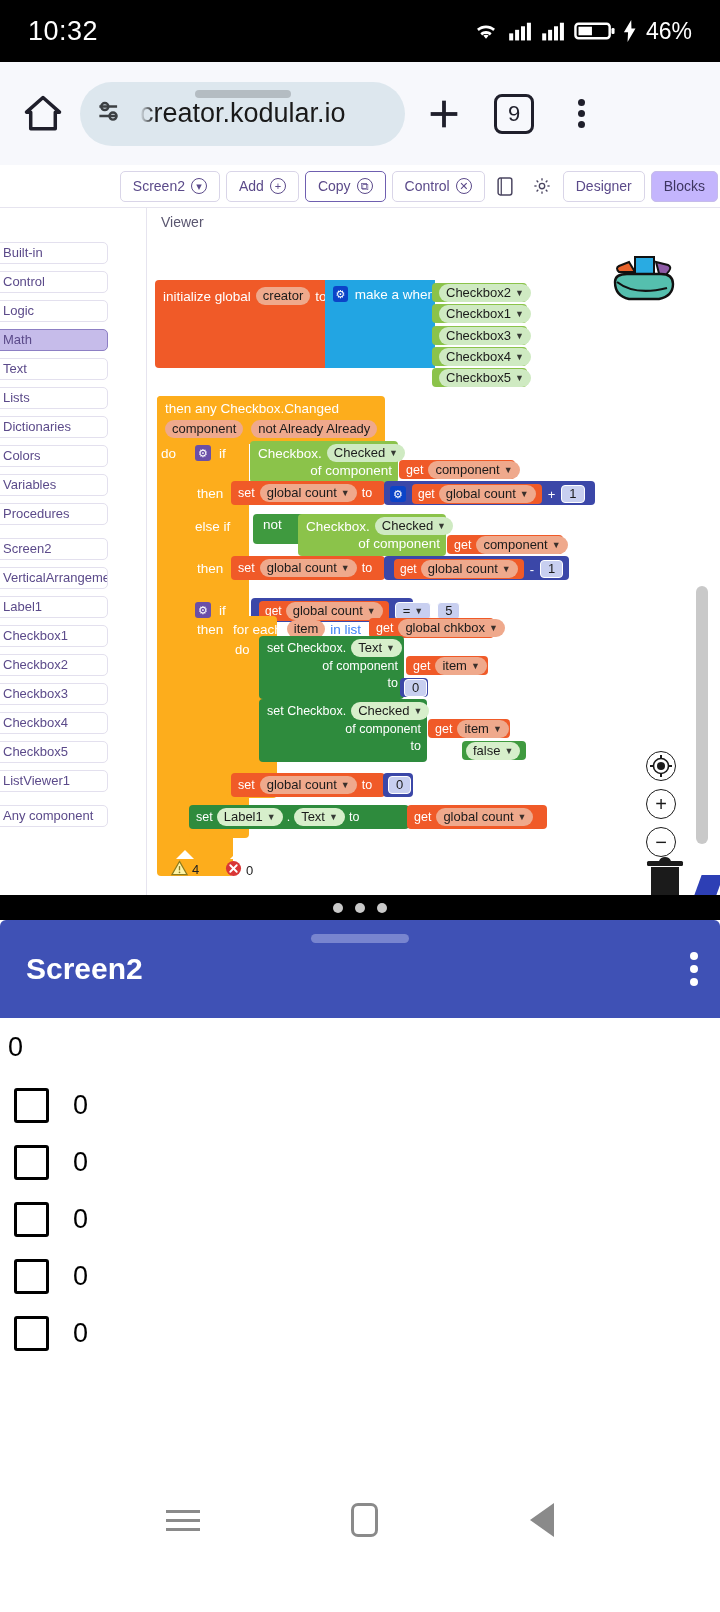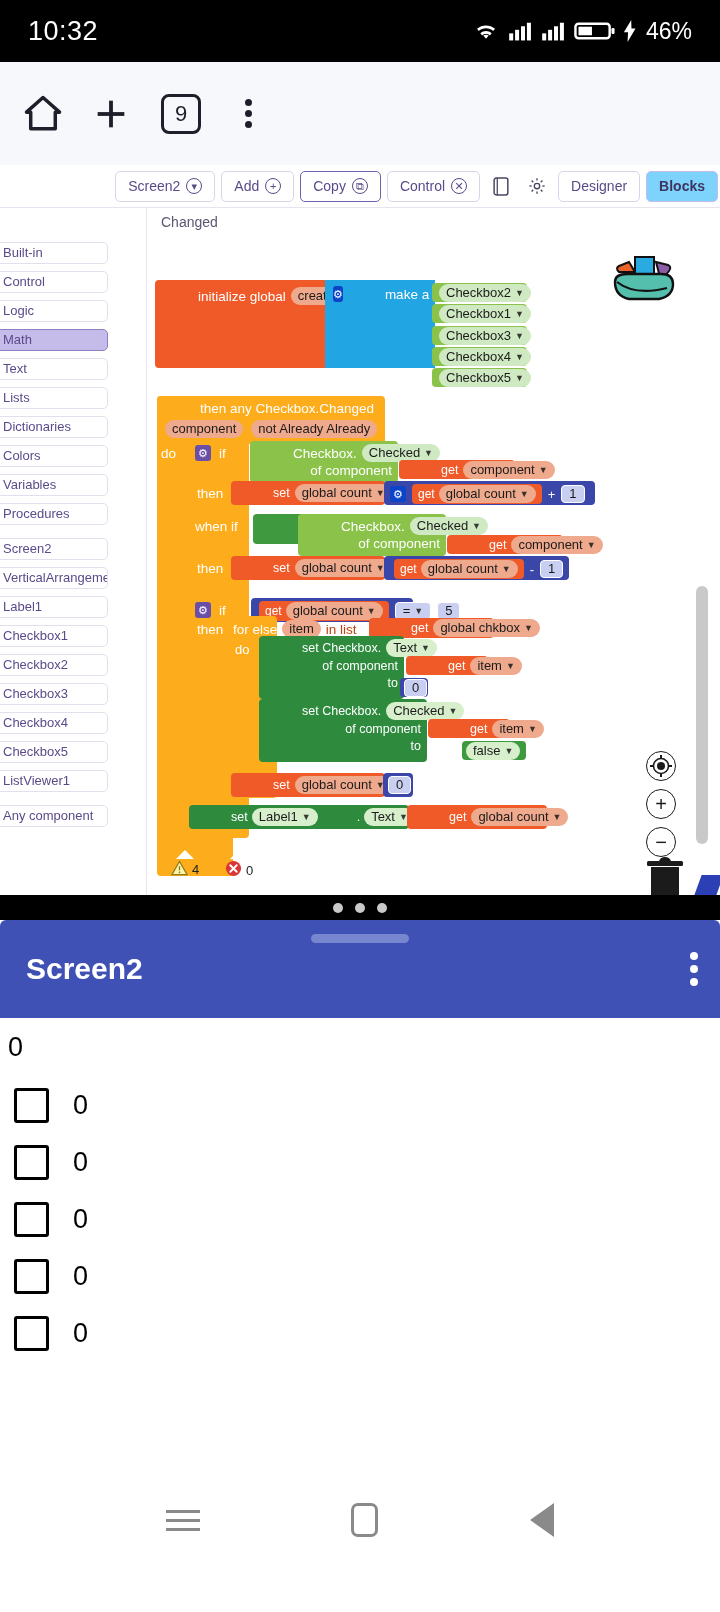--- a/index.html
+++ b/index.html
@@ -58,21 +58,21 @@
     height: 43px; background: #fff; border-bottom: 1px solid #e6e4ef;
     display: flex; align-items: center; justify-content: flex-end;
     padding-right: 2px; gap: 6px;
   }
   .kod-btn {
     height: 31px; border: 1px solid #d9d5e8; border-radius: 5px; background:#fff;
     color:#5b4a8a; font-size: 14px; display:flex; align-items:center; gap:6px;
     padding: 0 12px; white-space: nowrap;
   }
   .kod-btn.copy { border-color:#6f5fb0; }
-  .kod-btn.blocks { background:#7dd3fc; border-color:#c6bcea; color:#3d3560;font-weight:bold; }
+  .kod-btn.blocks { background:#c4b5fd; border-color:#c6bcea; color:#3d3560; }
   .kod-icon-btn { width: 30px; height:31px; display:flex; align-items:center; justify-content:center; color:#4a4560; }
   .circ-ico { display:inline-flex; align-items:center; justify-content:center;
               width:16px; height:16px; border:1.4px solid #5b4a8a; border-radius:50%;
               font-size:11px; line-height:1; }
 
   
   .viewer-row { height: 30px; background:#fff; display:flex; }
   .viewer-left { width: 147px; border-right: 1px solid #e6e4ef; }
   .viewer-label { padding: 6px 0 0 14px; font-size: 14px; color:#5a5670; }
 
@@ -91,21 +91,21 @@
     color: #5b4a8a; font-size: 13px; line-height: 20px; padding-left: 46px;
     white-space: nowrap; overflow: hidden;
   }
   .pal-item.sel { background:#c6bcea; border-color:#8d7fc4; }
   .pal-gap { height: 6px; }
 
   .canvas { flex: 1; position: relative; background: #fff; overflow: hidden; }
 
   
   .blk { position: absolute; font-size: 13.5px; color: #fff; }
-  .lbl { white-space: nowrap; margin-left: 35px; }
+  .lbl { white-space: nowrap; }
 
   .field {
     display: inline-flex; align-items: center; gap: 4px;
     border-radius: 9px; padding: 1px 7px; font-size: 13px;
     color: #1b1b1b; line-height: 16px; white-space: nowrap;
   }
   .f-green  { background: #cfeac2; color:#1b1b1b; }
   .f-greenL { background: #d7efcb; color:#1b1b1b; }
   .f-blue   { background: #c8cff0; color:#1b1b1b; border:1px solid #ffffff; border-radius:4px; padding:0px 7px;}
   .f-varmut { background: #efa98c; }
@@ -213,20 +213,32 @@
     <span class="batt-pct">46%</span>
   </div>
 </div>
 
 <div class="browser-bar">
   <div class="home-btn">
     <svg width="44" height="44" viewBox="0 0 24 24">
         <path d="M12 3L3 11h2.3v9h13.4v-9H21L12 3z" fill="none" stroke="#1f1f2b" stroke-width="1.9" stroke-linejoin="round"></path>
       </svg>
   </div>
+  <div class="omnibox">
+    <div class="omnibox-drag"></div>
+    <span>
+      <svg width="30" height="26" viewBox="0 0 22 18">
+          <line x1="1" y1="5" x2="14" y2="5" stroke="#3c4043" stroke-width="1.8"></line>
+          <line x1="1" y1="12" x2="14" y2="12" stroke="#3c4043" stroke-width="1.8"></line>
+          <circle cx="5" cy="5" r="2.6" fill="none" stroke="#3c4043" stroke-width="1.8"></circle>
+          <circle cx="11" cy="12" r="2.6" fill="none" stroke="#3c4043" stroke-width="1.8"></circle>
+        </svg>
+    </span>
+    <span class="omnibox-url">creator.kodular.io</span>
+  </div>
   <div class="plus-btn">
     <svg width="40" height="40" viewBox="0 0 24 24">
         <line x1="12" y1="4" x2="12" y2="20" stroke="#1f1f2b" stroke-width="2.3"></line>
         <line x1="4" y1="12" x2="20" y2="12" stroke="#1f1f2b" stroke-width="2.3"></line>
       </svg>
   </div>
   <div class="tabs-btn">
     <div class="tabs-box">
         <span>9</span>
       </div>
@@ -281,21 +293,21 @@
   <div class="kod-btn">
     <span>Designer</span>
   </div>
   <div class="kod-btn blocks">
     <span>Blocks</span>
   </div>
 </div>
 
 <div class="viewer-row">
   <div class="viewer-left"></div>
-  <div class="viewer-label">Changed</div>
+  <div class="viewer-label">Viewer</div>
 </div>
 
 <div class="editor">
 
   <div class="palette">
     <div class="pal-item">Built-in</div>
     <div class="pal-item">Control</div>
     <div class="pal-item">Logic</div>
     <div class="pal-item sel">Math</div>
     <div class="pal-item">Text</div>
@@ -435,21 +447,21 @@
           <span class="field f-varmut">
               <span>global count</span>
               <span class="caret">▼</span>
             </span>
         </span>
         <span style="font-size:13px;">+</span>
         <span class="field f-blue">1</span>
       </div>
     </div>
 
-    <div class="blk" style="left:48px; top:281px; color:#fff;">when if</div>
+    <div class="blk" style="left:48px; top:281px; color:#fff;">else if</div>
     <div class="blk c-logic rnd" style="left:106px; top:276px; width:56px; height:30px;">
       <div style="padding:3px 0 0 10px;"><span class="lbl">not</span></div>
     </div>
     <div class="blk c-comp rnd" style="left:151px; top:276px; width:148px; height:42px;">
       <div style="padding:3px 0 0 8px; display:flex; align-items:center; gap:5px;">
         <span class="lbl">Checkbox.</span>
         <span class="field f-green">
             <span>Checked</span>
             <span class="caret">▼</span>
           </span>
@@ -512,23 +524,23 @@
             <span class="caret">▼</span>
           </span>
         <span class="field f-blue">5</span>
       </div>
     </div>
 
     <div class="blk" style="left:50px; top:384px; color:#fff;">then</div>
 
     <div class="blk c-ctrl rnd" style="left:80px; top:378px; width:50px; height:182px;"></div>
     <div style="position:absolute; left:86px; top:382px; display:flex; align-items:center; gap:5px;">
-      <span style="color:#fff; font-size:13.5px;">for else</span>
+      <span style="color:#fff; font-size:13.5px;">for each</span>
       <span class="field f-varmut">item</span>
-      <span style="color:#c2410c; font-size:13.5px;">in list</span>
+      <span style="color:#3b82f6; font-size:13.5px;">in list</span>
     </div>
     <div class="blk c-var rnd" style="left:222px; top:380px; width:125px; height:20px;">
       <div style="padding:1px 0 0 7px; display:flex; align-items:center; gap:5px;">
         <span class="lbl" style="font-size:12.5px;">get</span>
         <span class="field f-varmut">
             <span>global chkbox</span>
             <span class="caret">▼</span>
           </span>
       </div>
     </div>

